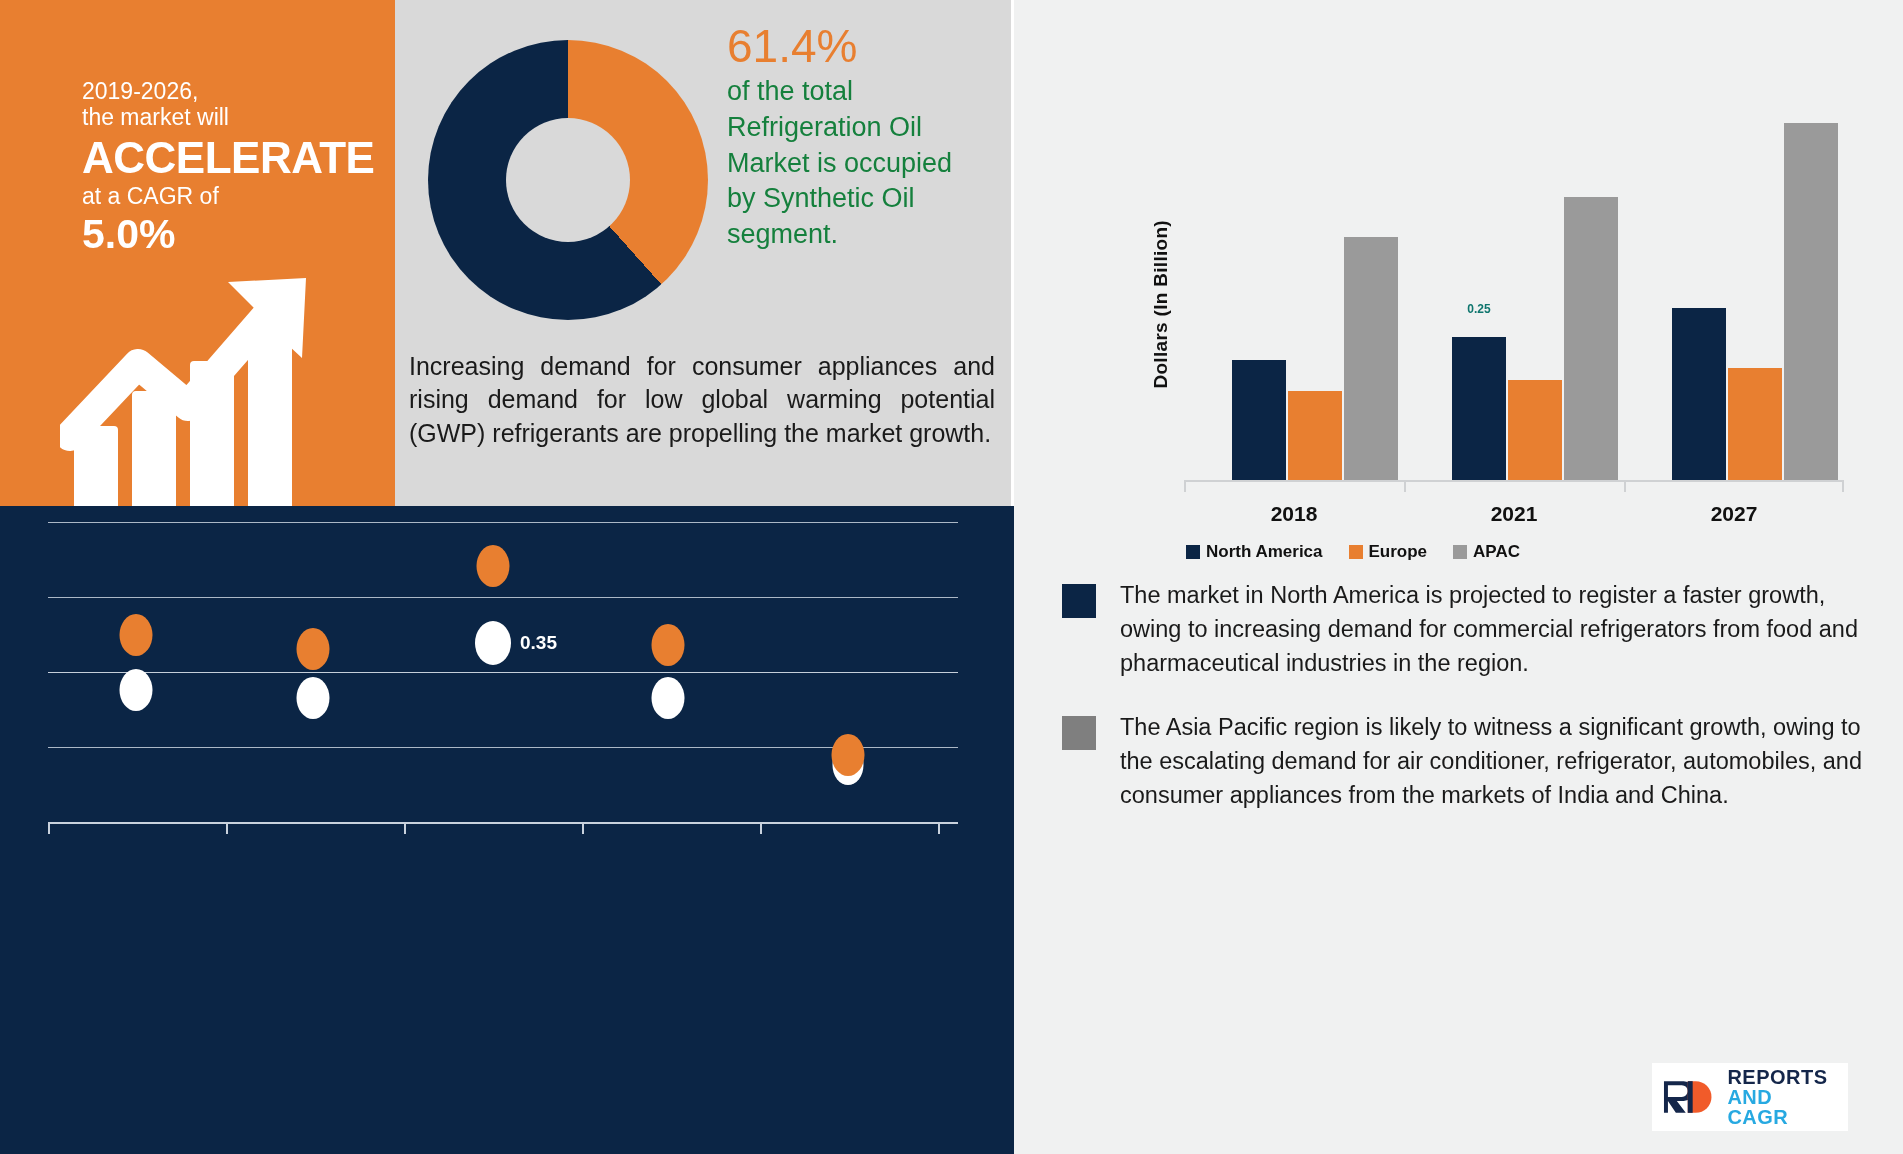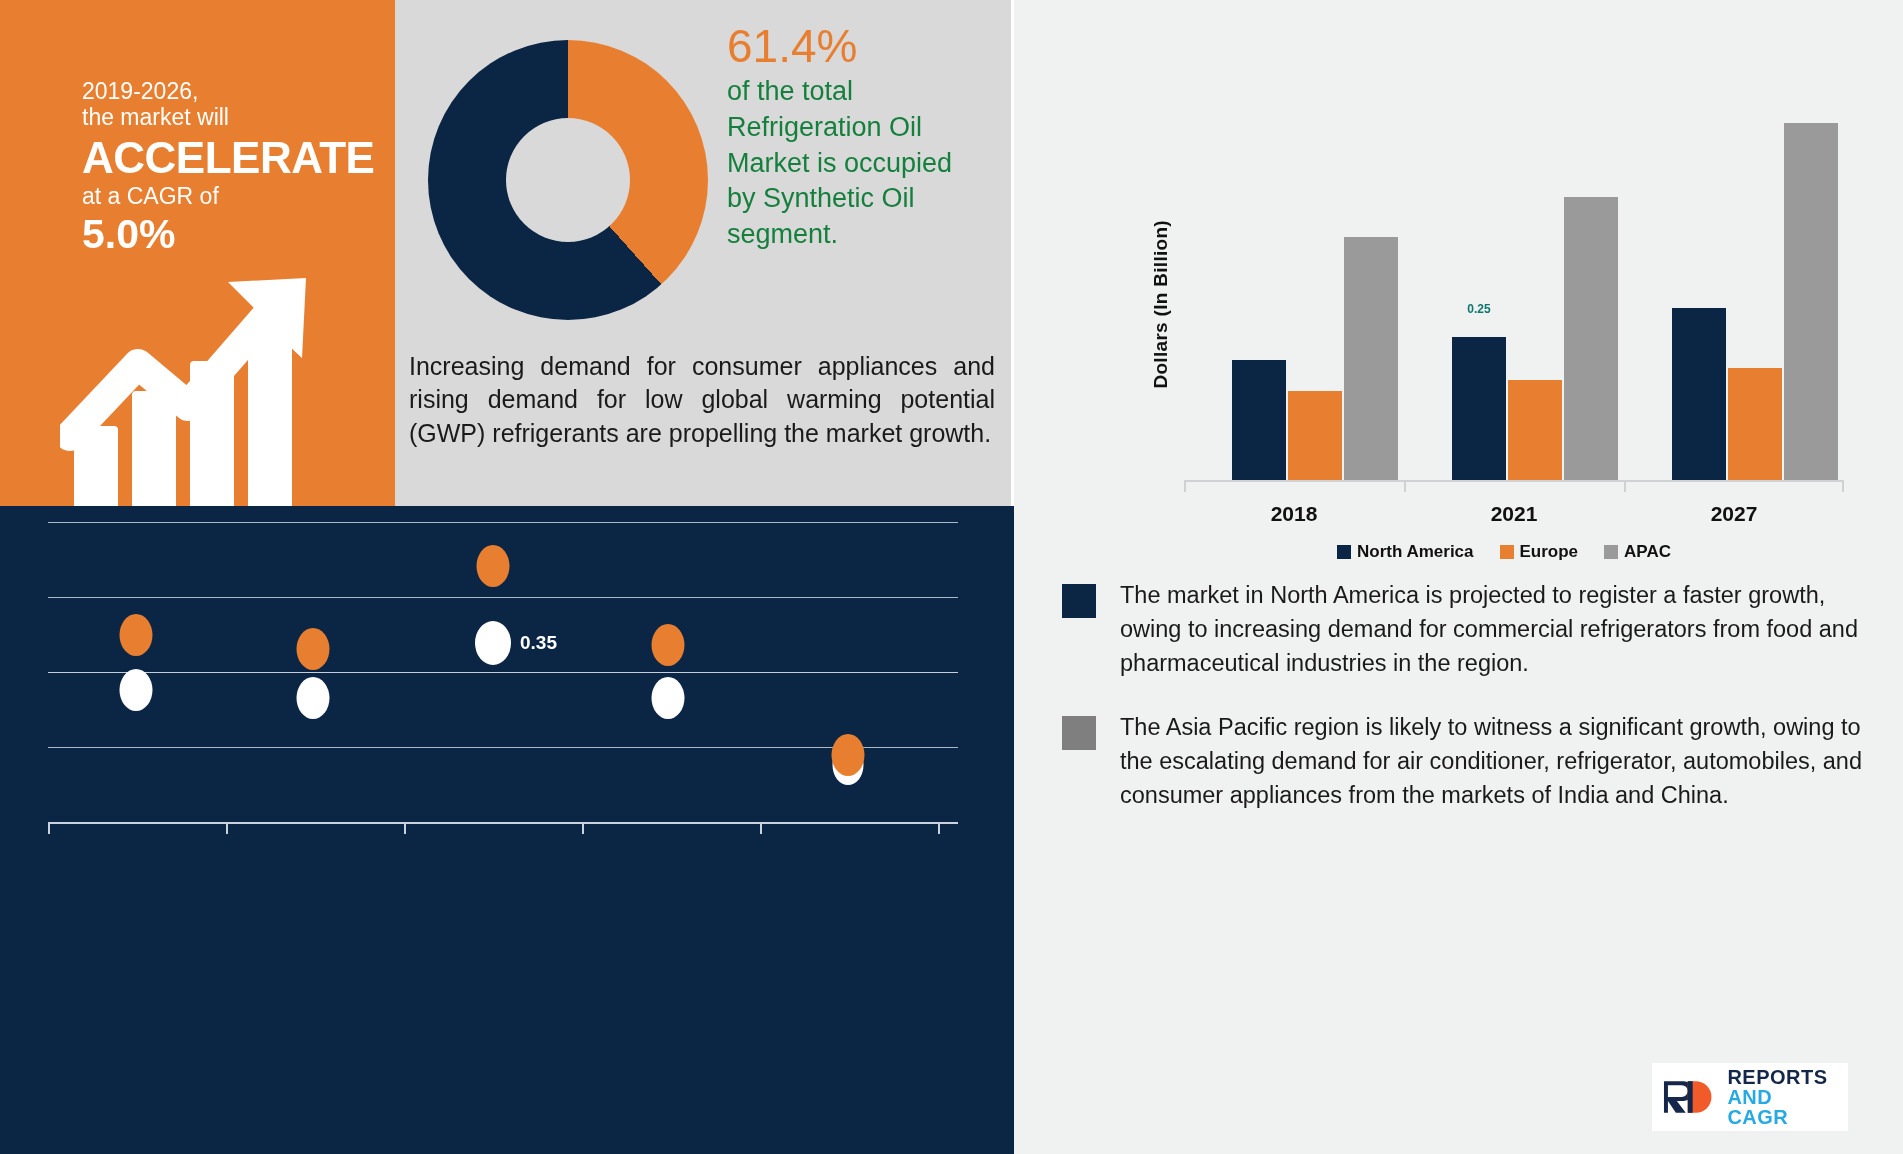--- a/index.html
+++ b/index.html
@@ -67,22 +67,22 @@
      writing-mode:vertical-rl;transform:rotate(180deg);letter-spacing:.3px;}
   .plotarea{position:absolute;left:130px;top:10px;width:660px;height:400px;}
   .bar{position:absolute;bottom:0;}
   .bar-baseline{position:absolute;left:130px;top:410px;width:660px;height:2px;background:#cfd1d3;}
   .bar-tick{position:absolute;top:410px;width:2px;height:12px;background:#cfd1d3;}
   .bar-value{position:absolute;font-size:12px;font-weight:bold;color:#0f766e;
      transform:translateX(-50%);}
   .bar-cats{position:absolute;left:130px;top:432px;width:660px;height:30px;}
   .bar-cat{position:absolute;font-size:21px;font-weight:bold;color:#111;
      transform:translateX(-50%);}
-  .bar-legend{position:absolute;left:120px;top:472px;width:660px;
-     display:flex;justify-content:center;gap:26px;font-size:17px;font-weight:bold;color:#111;}
+  .bar-legend{position:absolute;left:132px;top:472px;width:660px;
+     display:flex;justify-content:flex-start;gap:26px;font-size:17px;font-weight:bold;color:#111;}
   .bar-legend .item{display:flex;align-items:center;gap:6px;}
   .sw{width:14px;height:14px;display:inline-block;}
 
   .rbullets{position:absolute;left:48px;top:578px;width:800px;}
   .rb{position:relative;margin-bottom:30px;padding-left:58px;}
   .rb .marker{position:absolute;left:0;top:6px;width:34px;height:34px;}
   .rb .txt{font-size:23.5px;line-height:1.45;color:#1a1a1a;text-align:justify;}
 
   
   .logo{position:absolute;left:1652px;top:1063px;width:196px;height:68px;

